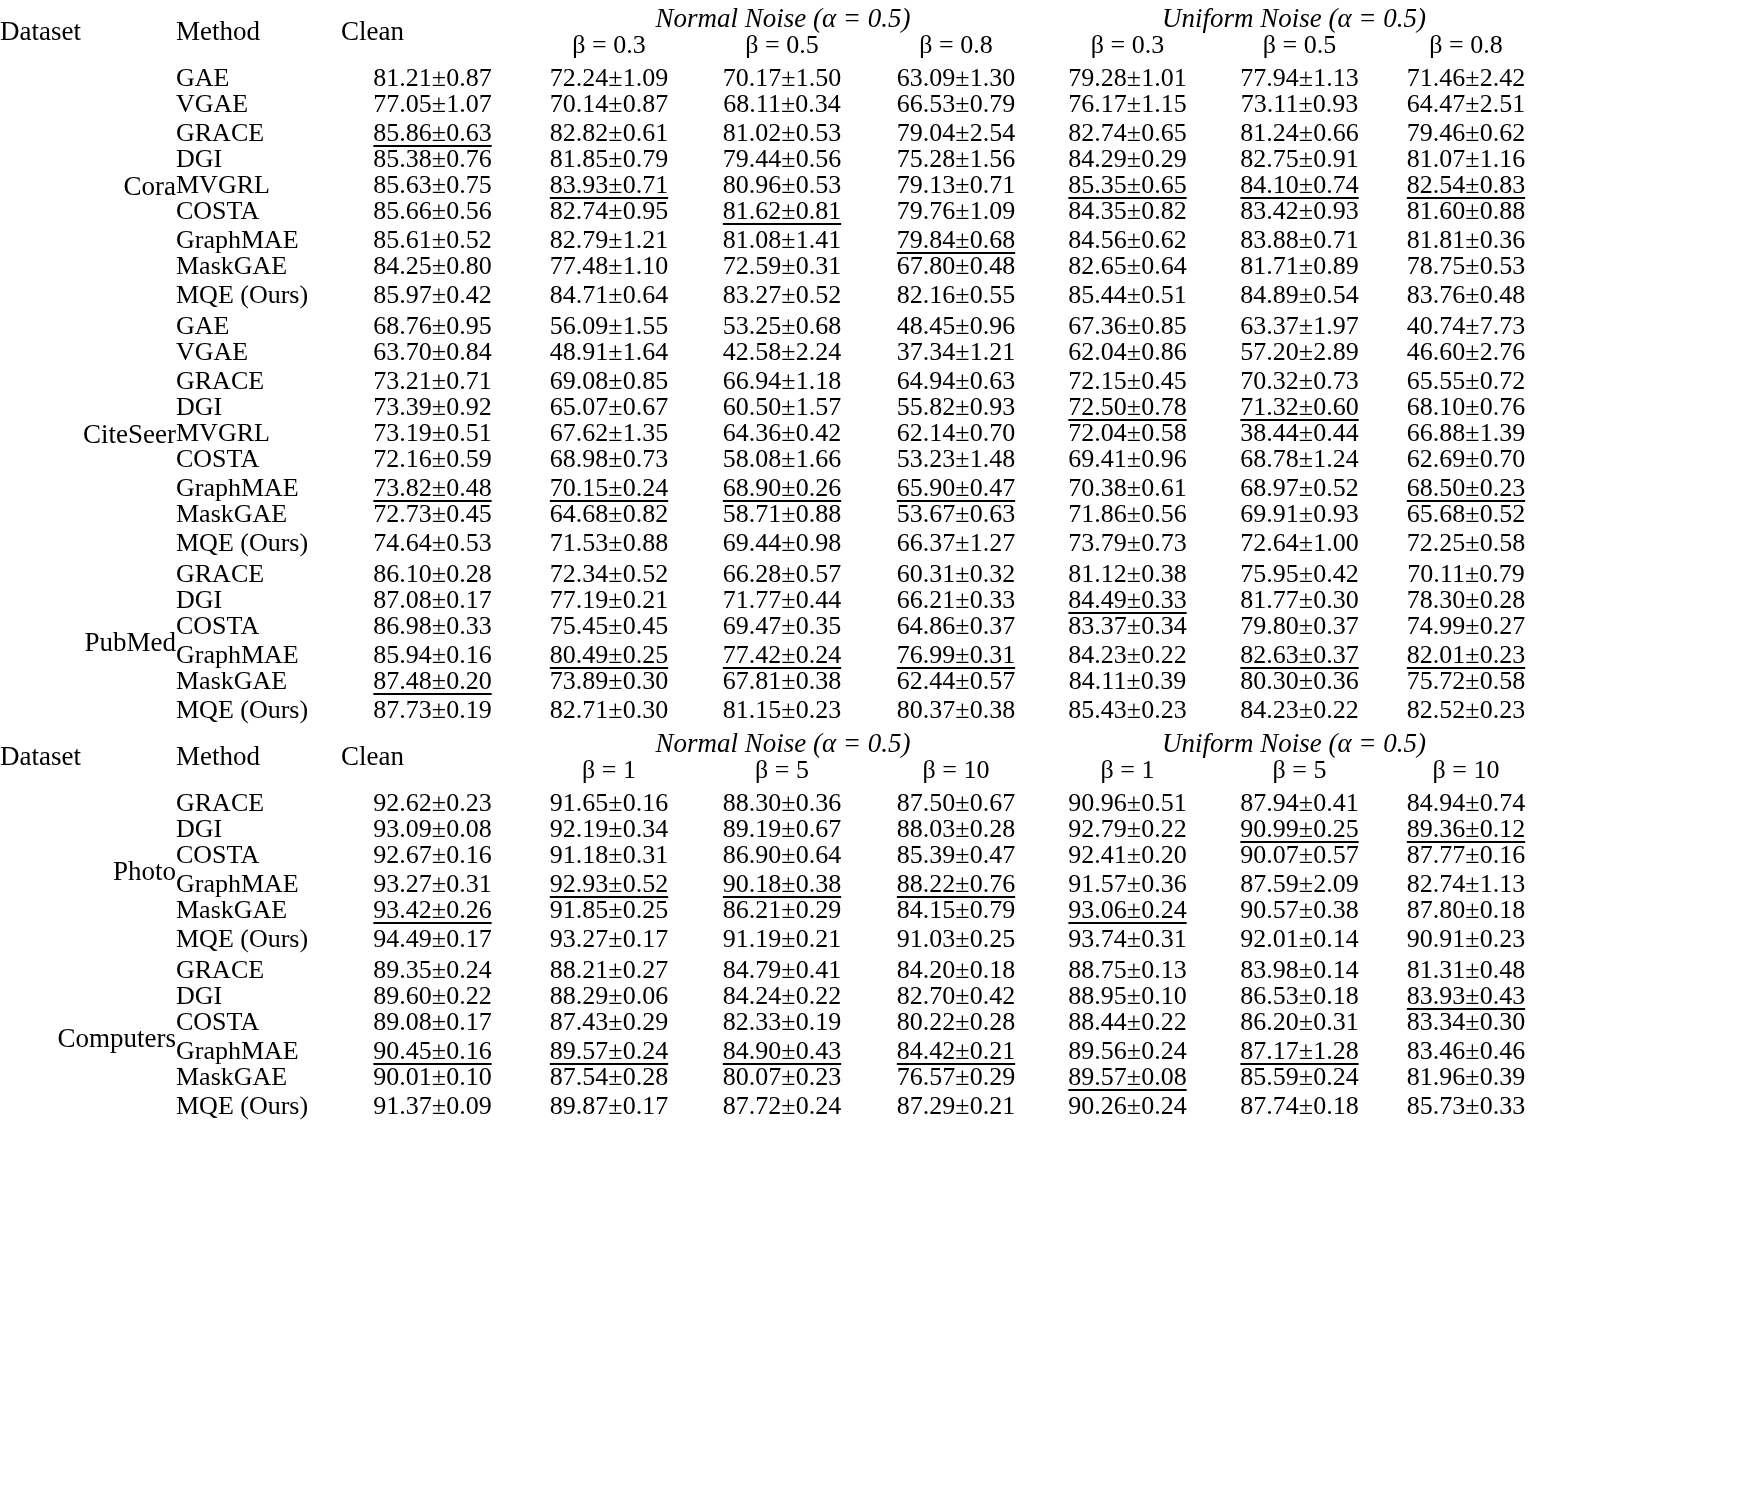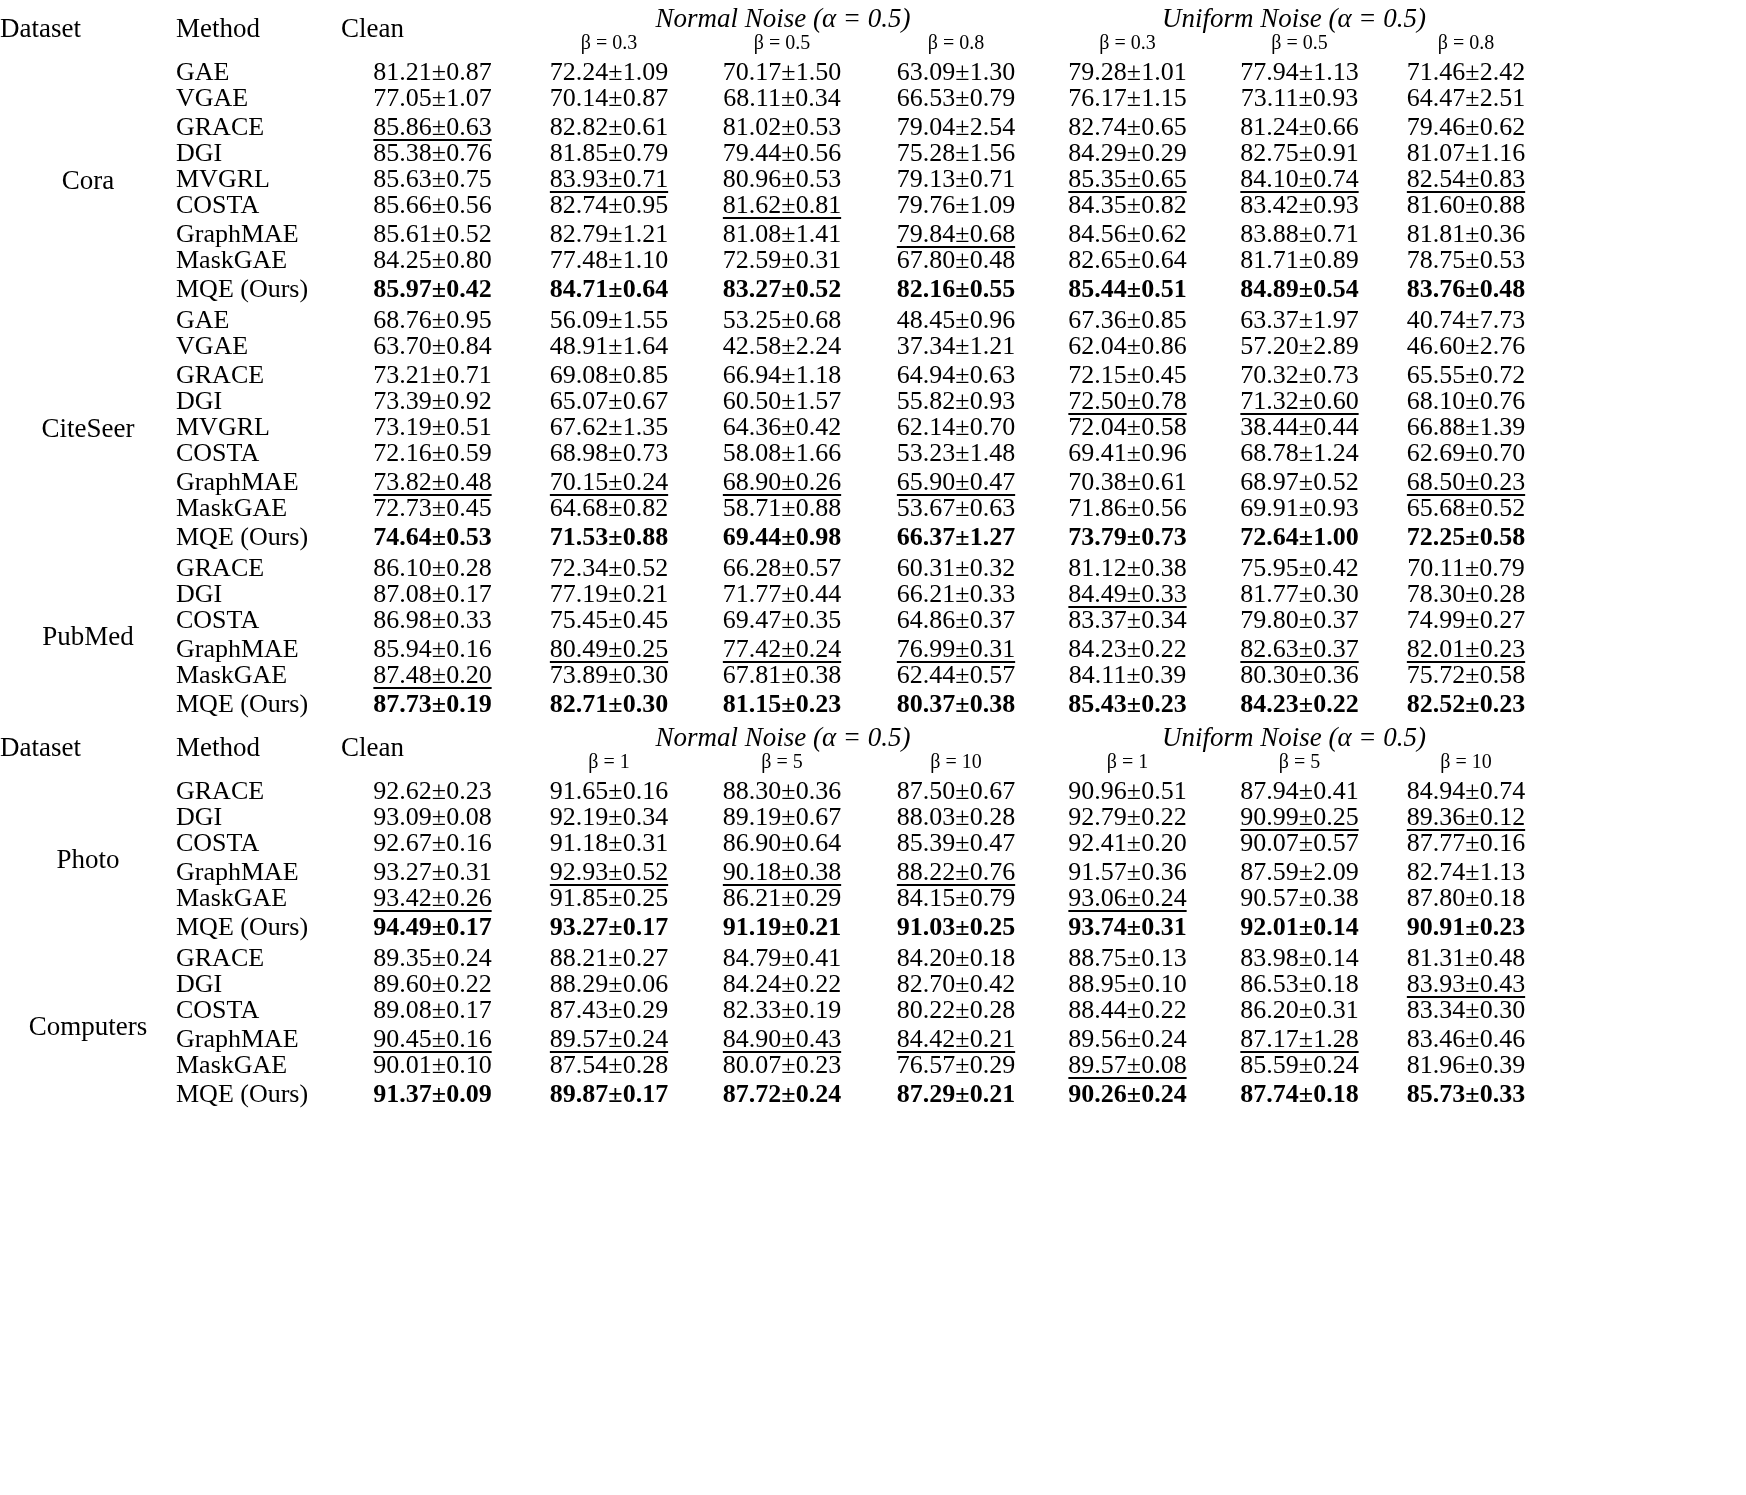--- a/index.html
+++ b/index.html
@@ -71,45 +71,45 @@
     text-align: center;
     font-size: 27px;
     padding-bottom: 4px;
     font-style: italic;
   }
   .hdr-group-underline {
     border-bottom: 1.1px solid #000;
   }
   .hdr-sub {
     text-align: center;
-    font-size: 20px;
+    font-size: 26px;
     padding: 5px 0 7px 0;
   }
 
   .cell {
     text-align: center;
     padding: 6.5px 0;
     font-size: 26px;
     white-space: nowrap;
   }
   .method-cell {
     text-align: left;
     padding-left: 16px;
     padding-top: 6.5px;
     padding-bottom: 6.5px;
     font-size: 26px;
     white-space: nowrap;
   }
   .dataset-cell {
-    text-align: center;
+    text-align: right;
     padding-left: 12px;
     font-size: 27px;
     white-space: nowrap;
   }
-  .bold { font-weight: bold; }
+  .bold { font-weight: normal; }
   .und {
     text-decoration: underline;
     text-underline-offset: 4px;
     text-decoration-thickness: 1.6px;
   }
 </style>
 </head>
 <body>
 
 <div class="page">

